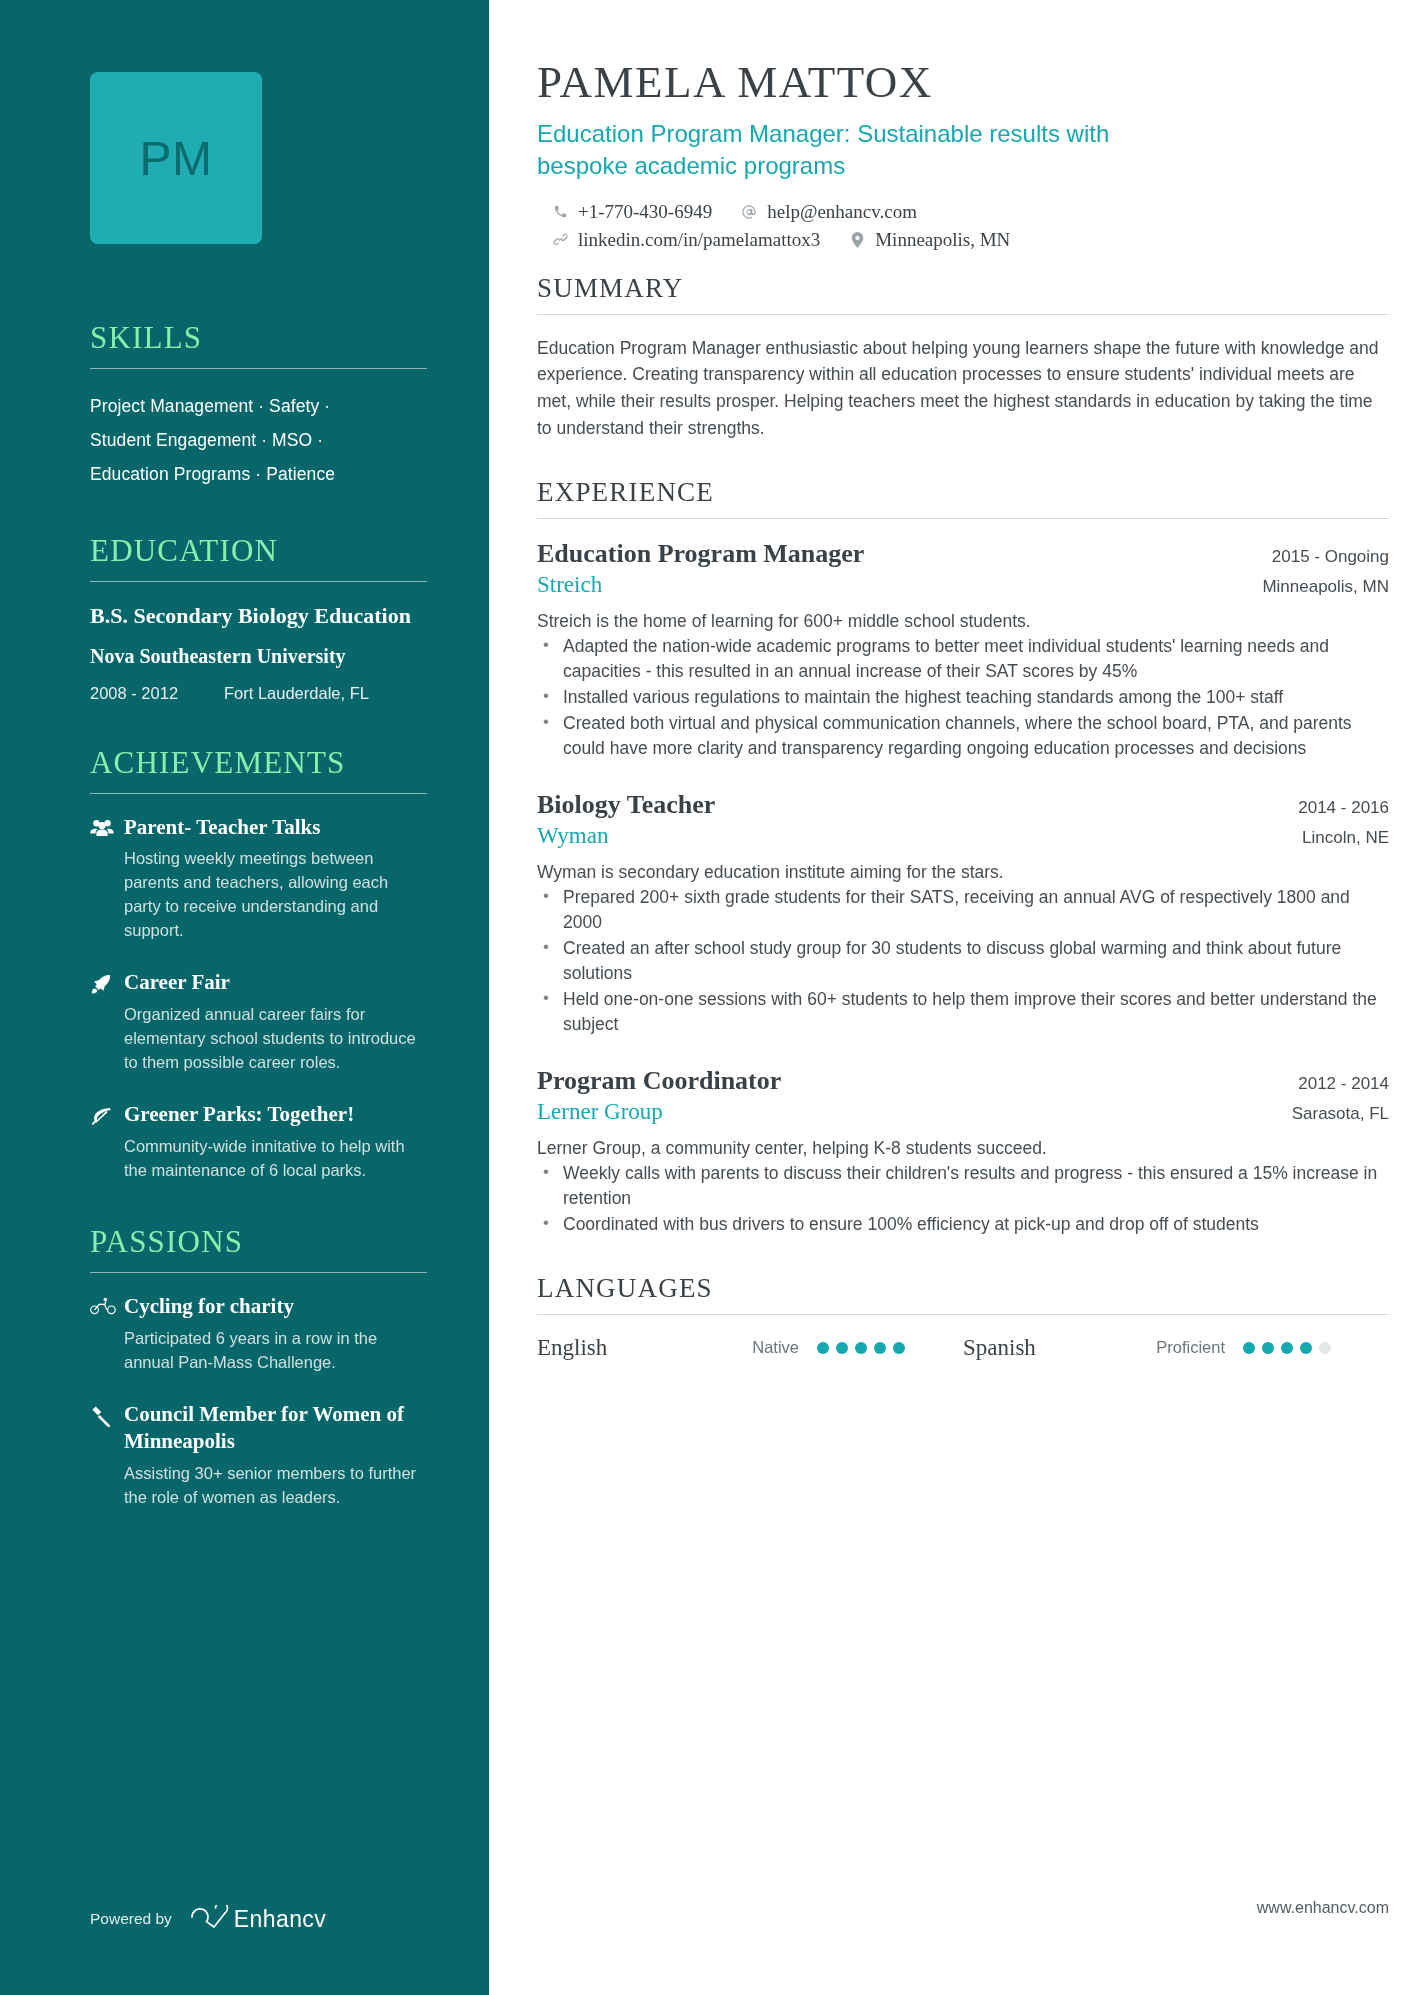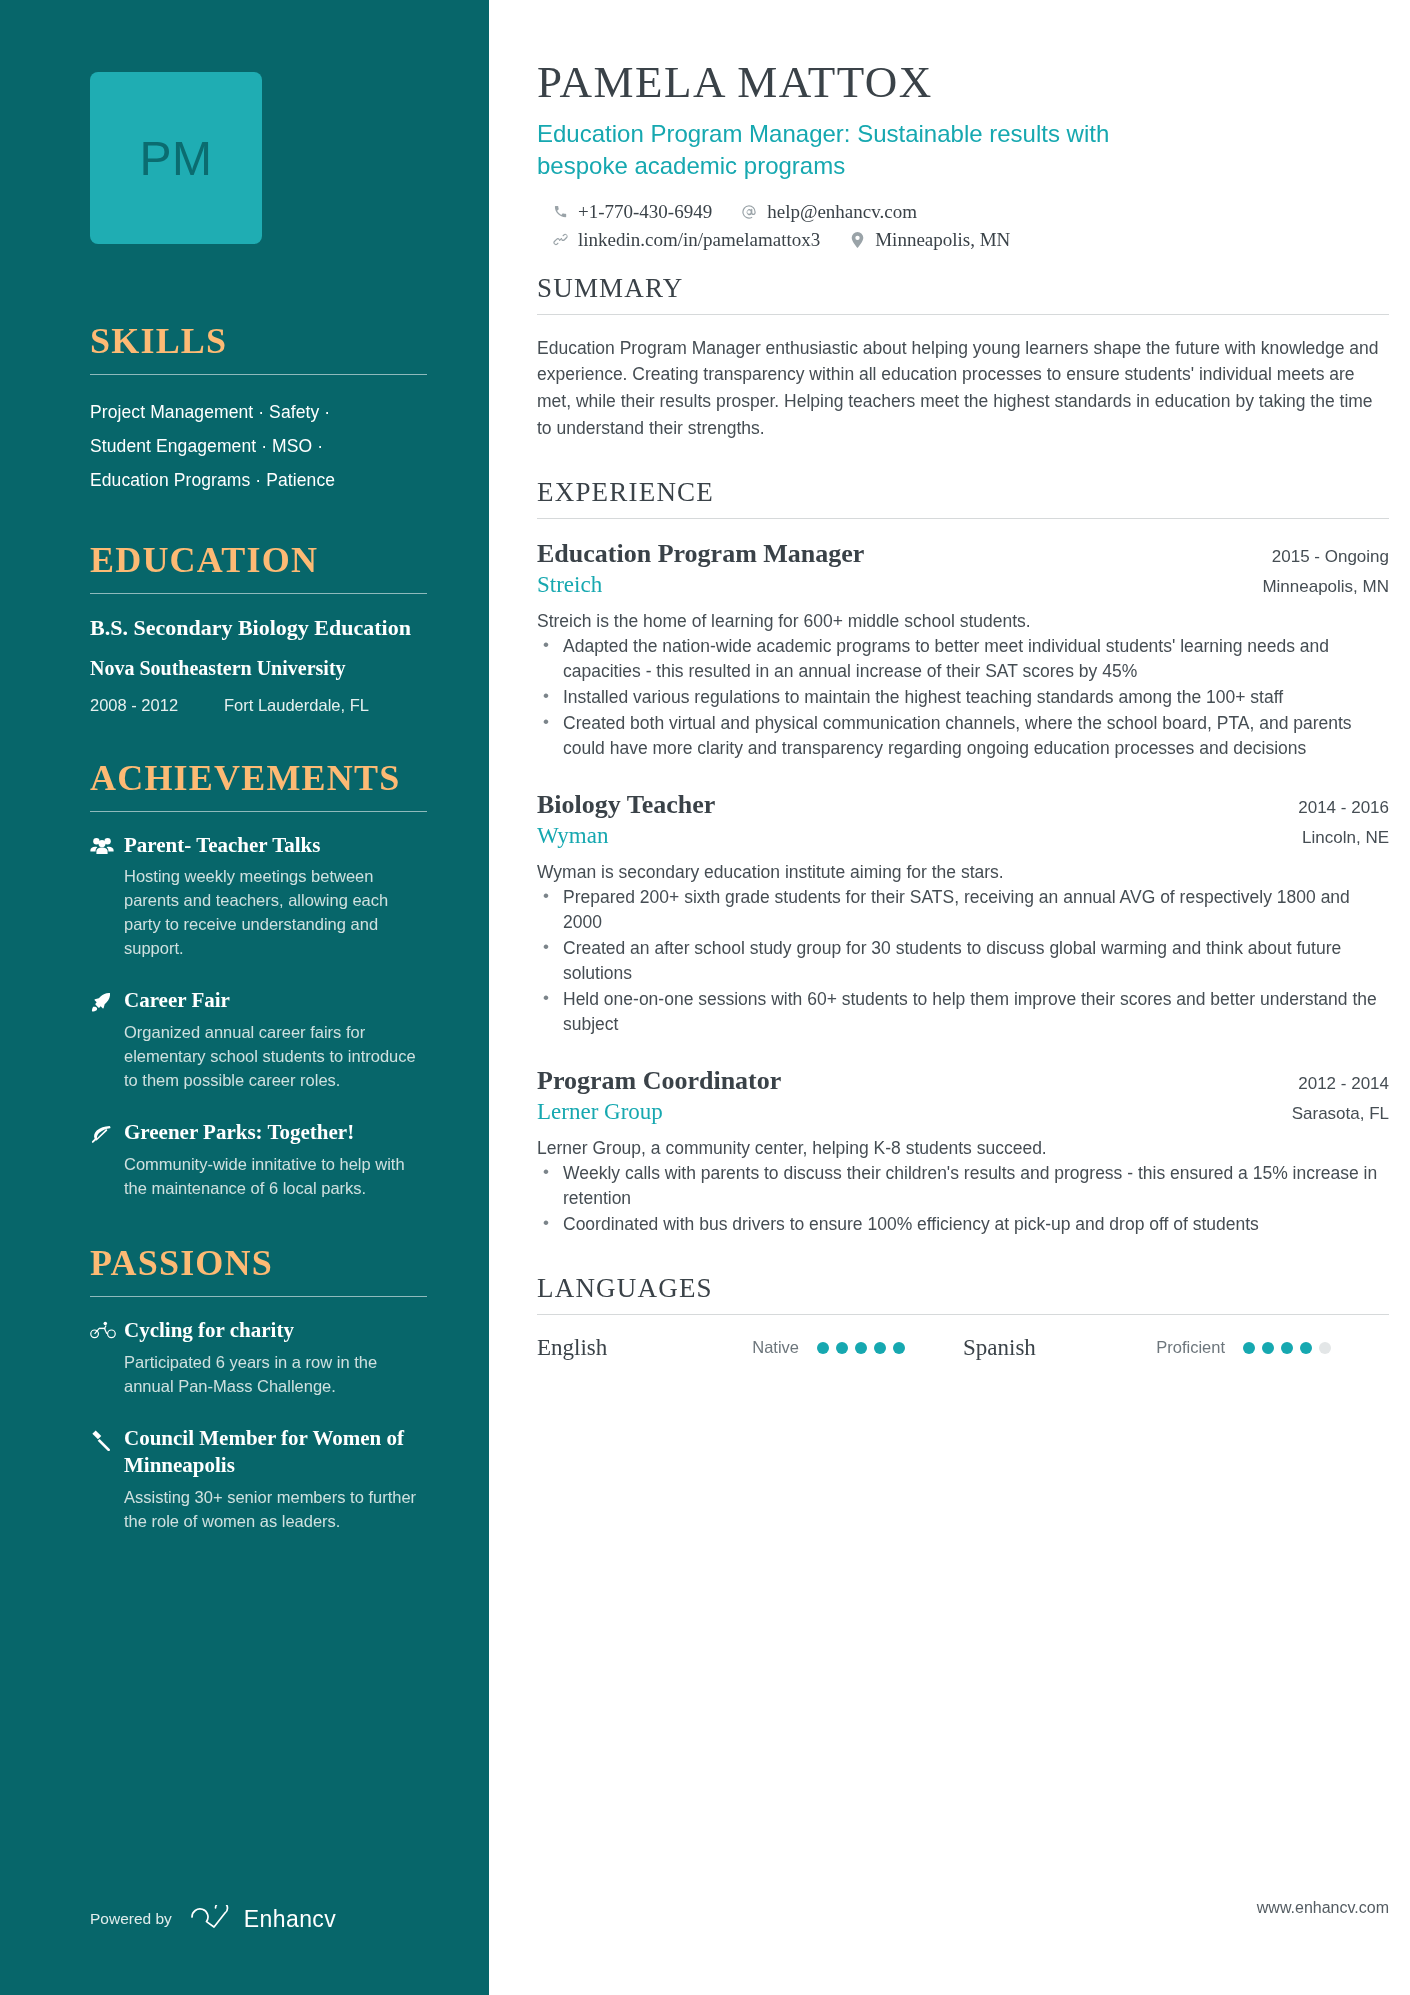--- a/index.html
+++ b/index.html
@@ -47,24 +47,24 @@
     font-size: 48px;
     font-weight: 400;
     color: #0b6c70;
     letter-spacing: 0.5px;
   }
 
   .side-section { margin-bottom: 42px; }
 
   .side-heading {
     font-family: "Liberation Serif", serif;
-    font-size: 36px;
-    font-weight: 700;
+    font-size: 31px;
+    font-weight: 400;
     letter-spacing: 1.2px;
-    color: #fdba74;
+    color: #86efac;
     margin-bottom: 12px;
   }
   .side-rule {
     height: 1px;
     background: rgba(255,255,255,0.55);
     margin-bottom: 20px;
   }
 
   .skill-line {
     font-size: 17.5px;
@@ -127,21 +127,20 @@
     align-items: center;
     gap: 18px;
   }
   .powered-by {
     font-size: 15.5px;
     color: #e1edec;
   }
   .enhancv-logo {
     display: flex;
     align-items: center;
-    gap: 10px;
   }
   .enhancv-word {
     font-size: 23px;
     color: #ffffff;
     letter-spacing: 0.4px;
   }
 
   
   .main {
     flex: 1;

